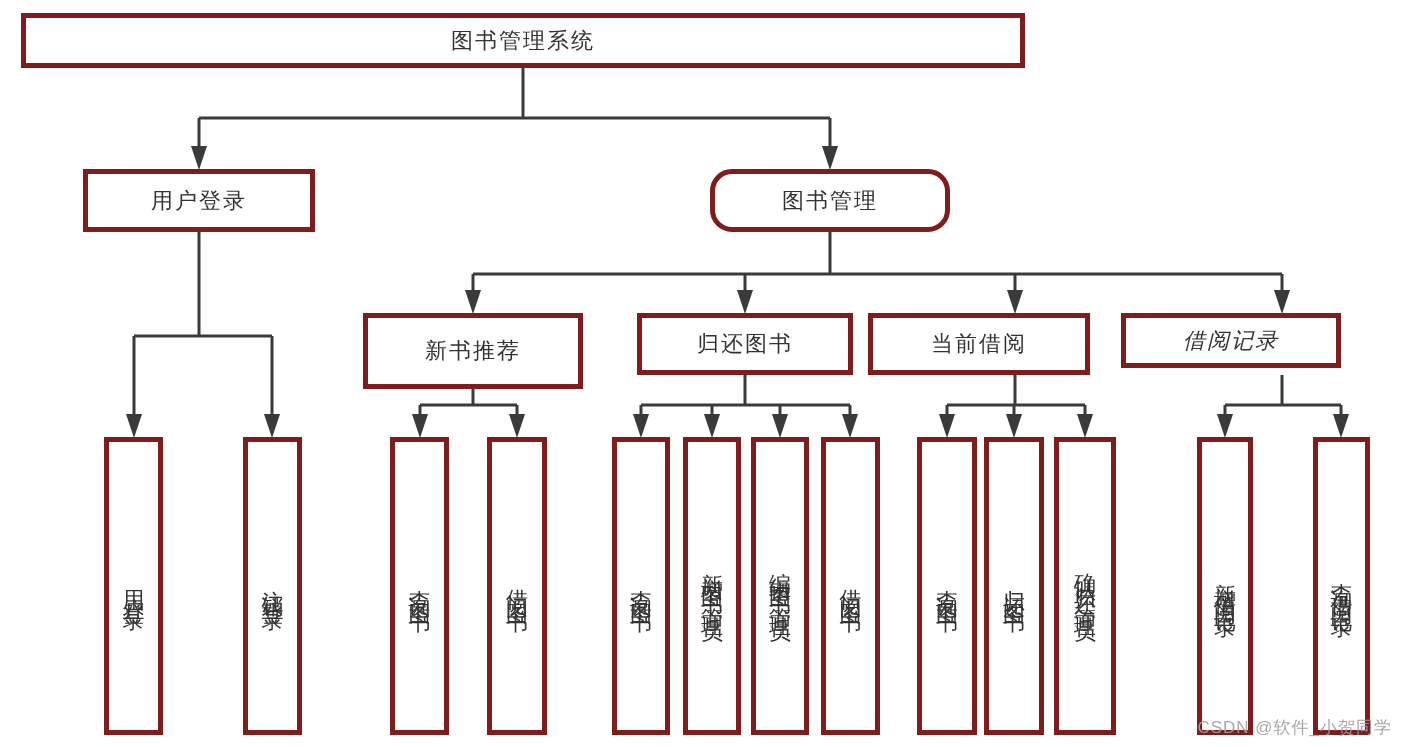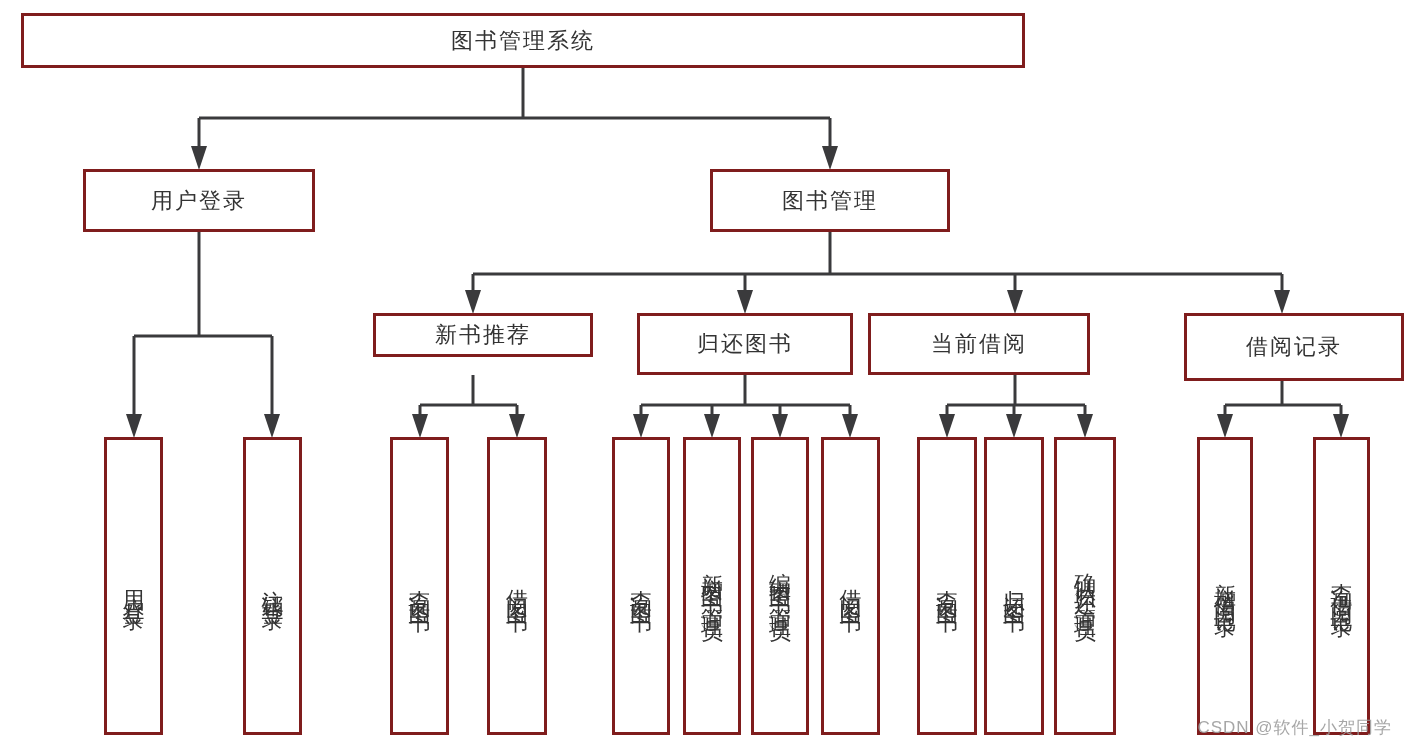--- a/index.html
+++ b/index.html
@@ -18,21 +18,21 @@
   #connectors {
     position: absolute;
     left: 0; top: 0;
     width: 1405px; height: 747px;
     z-index: 1;
   }
   .node {
     position: absolute;
     box-sizing: border-box;
     background: #ffffff;
-    border: 3px solid #7f1d1d;
+    border: 5px solid #7f1d1d;
     color: #333333;
     display: flex;
     align-items: center;
     justify-content: center;
     z-index: 2;
   }
   .hnode {
     font-size: 22px;
     letter-spacing: 2px;
     white-space: nowrap;
@@ -41,25 +41,25 @@
     writing-mode: vertical-rl;
     text-orientation: mixed;
     font-size: 22px;
     letter-spacing: 7px;
     line-height: 1;
     white-space: nowrap;
   }
   
   #n-root   { left: 21px;   top: 13px;  width: 1004px; height: 55px; }
   #n-login  { left: 83px;   top: 169px; width: 232px;  height: 63px; }
-  #n-mgmt   { left: 710px;  top: 169px; width: 240px;  height: 63px; }
-  #n-newrec { left: 373px;  top: 313px; width: 220px;  height: 44px; }
+  #n-mgmt   { left: 710px;  top: 169px; width: 240px;  height: 63px; border-radius: 22px; }
+  #n-newrec { left: 363px;  top: 313px; width: 220px;  height: 76px; }
   #n-borrow { left: 637px;  top: 313px; width: 216px;  height: 62px; }
   #n-current{ left: 868px;  top: 313px; width: 222px;  height: 62px; }
-  #n-record { left: 1184px; top: 313px; width: 220px;  height: 68px; }
+  #n-record { left: 1121px; top: 313px; width: 220px;  height: 55px; font-style: italic; }
   
   .leaf { top: 437px; height: 298px; }
   #l-1  { left: 104px;  width: 59px; }
   #l-2  { left: 243px;  width: 59px; }
   #l-3  { left: 390px;  width: 59px; }
   #l-4  { left: 487px;  width: 60px; }
   #l-5  { left: 612px;  width: 58px; }
   #l-6  { left: 683px;  width: 58px; }
   #l-7  { left: 751px;  width: 58px; }
   #l-8  { left: 821px;  width: 59px; }

